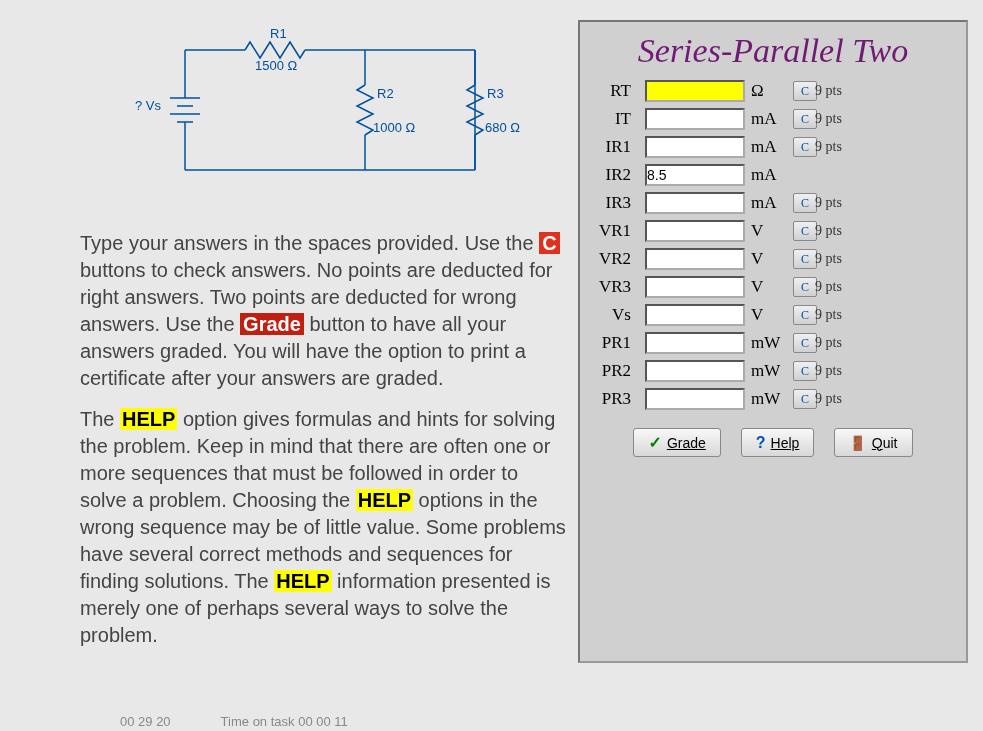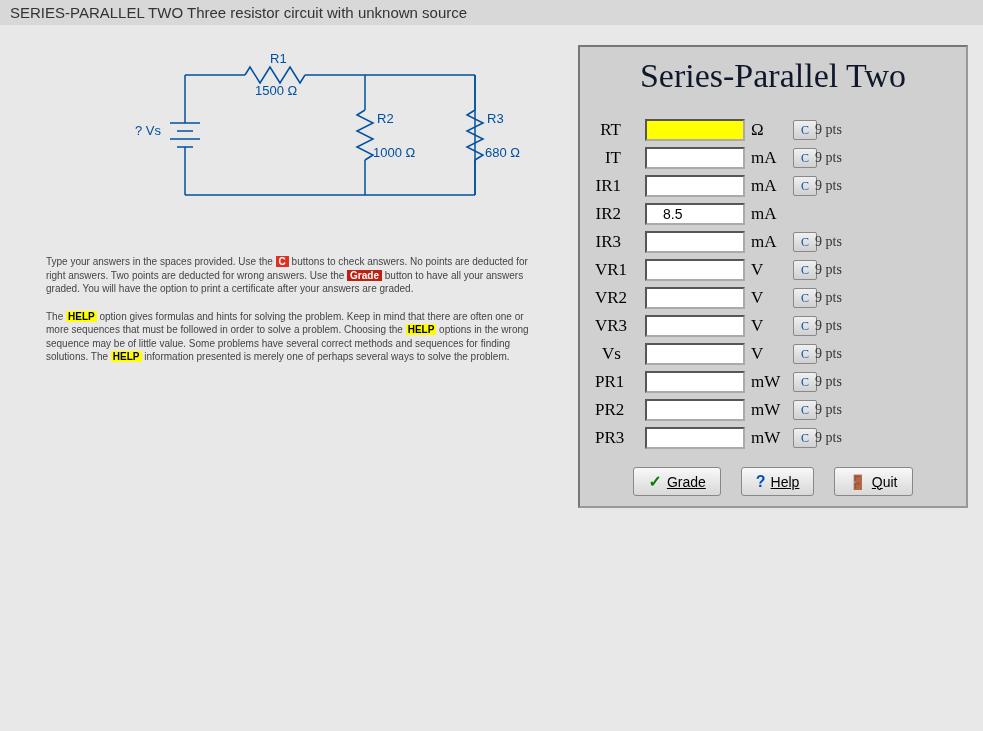--- a/index.html
+++ b/index.html
@@ -41,24 +41,24 @@
     position: relative;
   }
   .circuit-box {
     width: 420px;
     height: 180px;
     margin-left: 100px;
     position: relative;
     margin-bottom: 30px;
   }
   .instructions {
-    font-size: 10px;
+    font-size: 20px;
     color: #444;
     line-height: 1.35;
-    margin-left: 31px;
+    margin-left: 65px;
     max-width: 490px;
   }
   .instructions p { margin: 0 0 14px 0; }
   .hl-red {
     background: #e03020;
     color: #fff;
     padding: 0 3px;
     font-weight: bold;
   }
   .hl-red-dark {
@@ -69,39 +69,40 @@
   }
   .hl-yellow {
     background: #ffff00;
     color: #000;
     padding: 0 2px;
     font-weight: bold;
   }
   .panel-title {
     font-family: 'Brush Script MT', cursive;
     font-size: 34px;
-    color: #0f172a;
+    color: #701a75;
+    font-style: italic;
     text-align: center;
-    margin-bottom: 24px;
+    margin-bottom: 10px;
   }
   .rows {
     display: grid;
     grid-template-columns: 50px 100px 40px 30px 1fr;
     row-gap: 6px;
     align-items: center;
     font-family: 'Times New Roman', serif;
     font-size: 17px;
   }
-  .rlabel { text-align: right; padding-right: 24px; }
+  .rlabel { text-align: right; padding-right: 14px; }
   .rinput {
     height: 22px;
     border: 2px inset #aaa;
     background: #fff;
     font-size: 14px;
-    padding: 0 16px;
+    padding: 0 0;
   }
   .rinput.hl {
     background: #ffff00;
   }
   .runit { padding-left: 6px; }
   .cbtn {
     width: 24px;
     height: 20px;
     background: linear-gradient(#f0f0f0,#d0d0d0);
     border: 1px solid #888;
@@ -152,23 +153,20 @@
     font-size: 13px;
     color: #888;
     display: flex;
     gap: 50px;
   }
 </style>
 </head>
 <body>
 
 <div class="window">
-  <div class="title-bar">
-    <span>SERIES-PARALLEL TWO  Three resistor circuit with unknown source</span>
-  </div>
 
   <div class="content">
     <div class="left-panel">
 
       <div class="circuit-box">
         <svg viewBox="0 0 420 180">
 
           <g stroke="#0050a0" stroke-width="1.5" fill="none">
 
             <line x1="70" y1="30" x2="130" y2="30"></line>
@@ -316,13 +314,17 @@
           <span><u>Help</u></span>
         </div>
         <div class="btn">
           <span class="door">🚪</span>
           <span><u>Q</u><span id="quit-rest">uit</span></span>
         </div>
       </div>
     </div>
   </div>
 
+  <div class="status-bar">
+    <span>00 29 20</span>
+    <span>Time on task   00 00 11</span>
+  </div>
 </div>
 
 </body></html>

